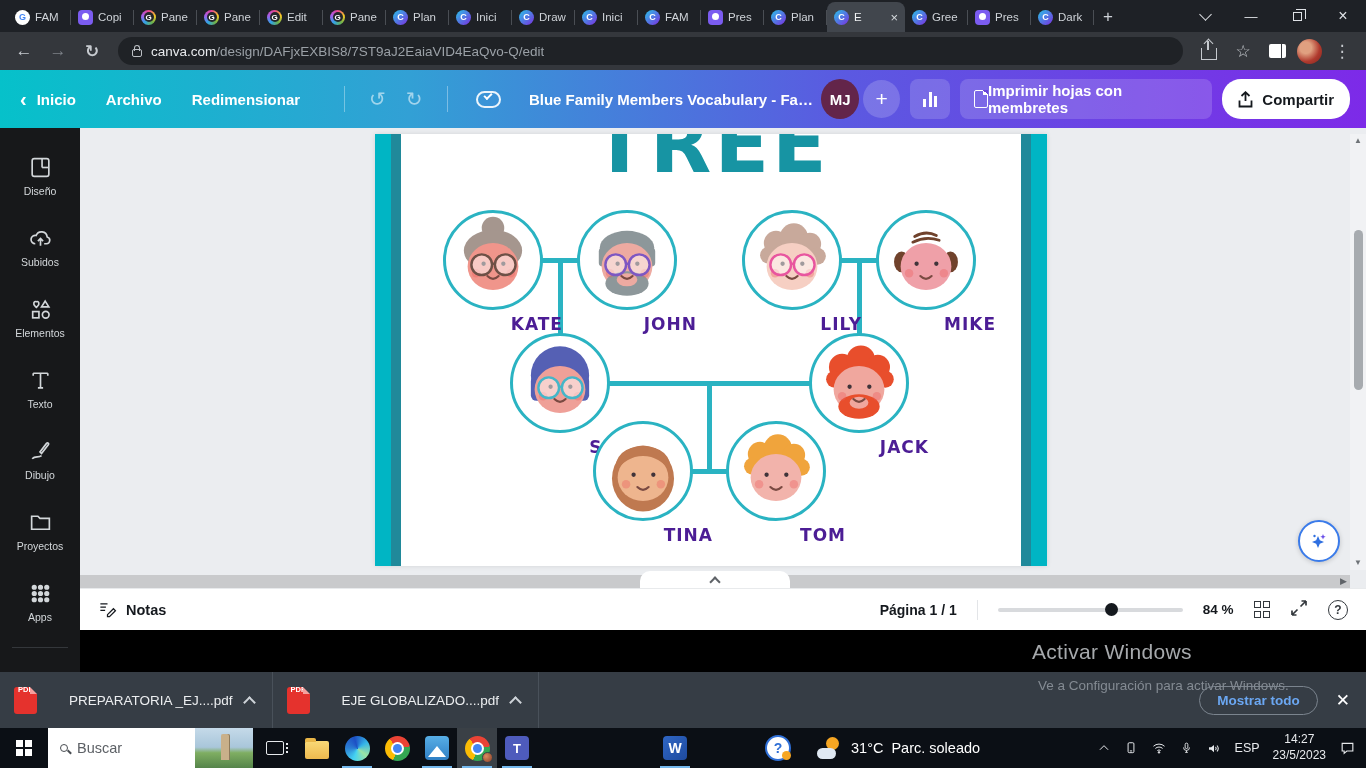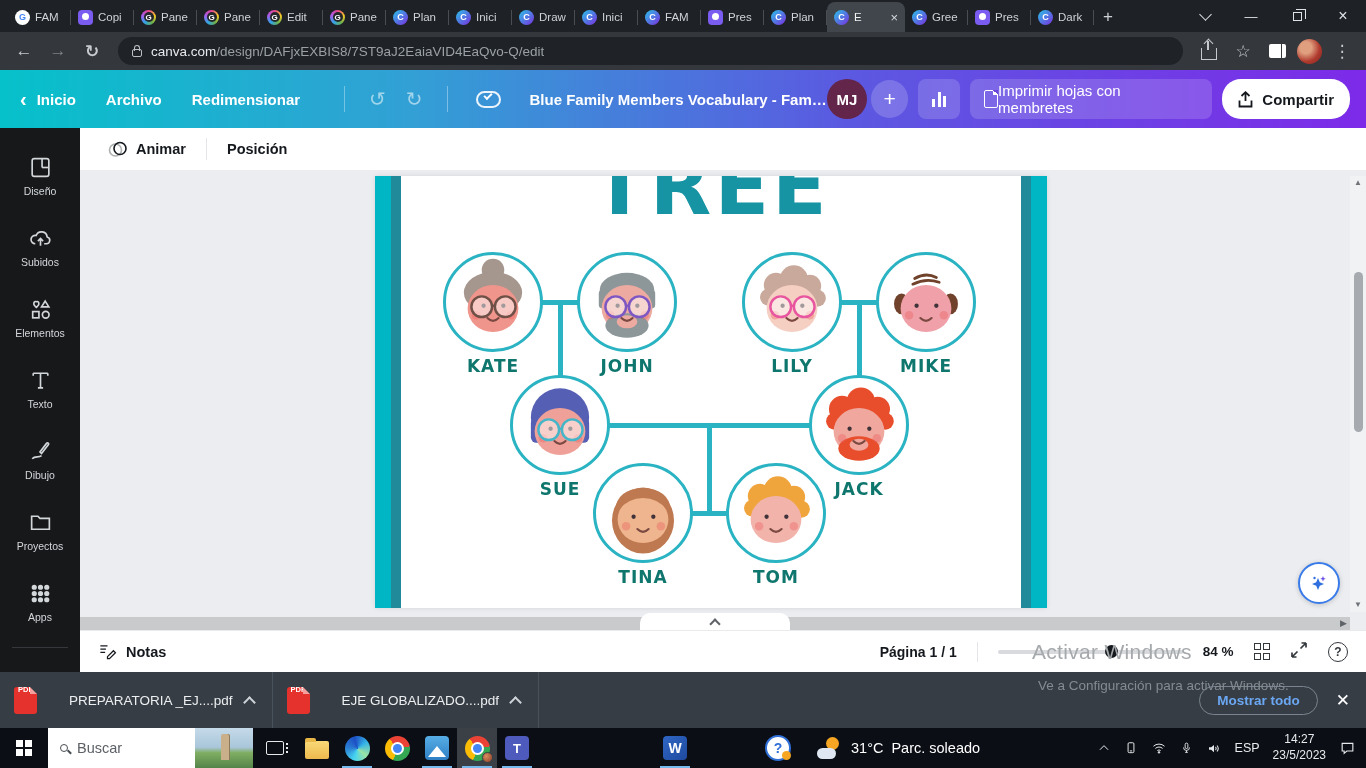--- a/index.html
+++ b/index.html
@@ -57,21 +57,21 @@
   .cloud-ic .c1{ position:absolute; inset:0; border:2px solid rgba(255,255,255,.9); border-radius:9px; }
   .cloud-ic .chk{ position:absolute; left:8px; top:2px; width:8px; height:5px; border-left:2px solid #fff; border-bottom:2px solid #fff; transform:rotate(-45deg); }
   .doc-title { font-size:15px; font-weight:bold; margin-left:14px; max-width:300px; overflow:hidden; text-overflow:ellipsis; white-space:nowrap; }
   .cv-right { margin-left:auto; display:flex; align-items:center; gap:10px; }
   .mj { width:40px; height:40px; border-radius:50%; background:#63254a; display:flex; align-items:center; justify-content:center; font-weight:bold; font-size:15px; }
   .plus-circ { width:38px; height:38px; border-radius:50%; background:rgba(255,255,255,.18); display:flex; align-items:center; justify-content:center; font-size:21px; margin-left:-6px; }
   .sqbtn { width:42px; height:40px; border-radius:8px; background:rgba(255,255,255,.16); display:flex; align-items:center; justify-content:center; }
   .bars { display:flex; align-items:flex-end; gap:2.5px; height:16px; }
   .bars i { width:3px; background:#fff; display:block; }
   .btn-print { height:40px; border-radius:8px; background:rgba(255,255,255,.16); display:flex; align-items:center; gap:0;
-               padding:0 14px; font-size:15px; font-weight:normal; }
+               padding:0 14px; font-size:15px; font-weight:bold; }
   .doc-ic { width:14px; height:18px; border:1.8px solid #fff; border-radius:2px; position:relative; }
   .doc-ic::after{ content:""; position:absolute; right:-1px; top:-1px; width:5px; height:5px; background:linear-gradient(225deg,#6b46d8 50%,#fff 50%); }
   .btn-share { height:40px; border-radius:19px; background:#fff; color:#15191e; display:flex; align-items:center; gap:9px;
                padding:0 16px; font-size:15px; font-weight:bold; }
 
   
   .workspace { display:flex; height:544px; }
   .cv-sidebar { width:80px; background:#17181a; display:flex; flex-direction:column; align-items:center; padding-top:12px; flex:none; }
   .side-item { width:72px; height:71px; display:flex; flex-direction:column; align-items:center; justify-content:center; gap:5px;
                color:#d3d7da; font-size:10.5px; border-radius:8px; }
@@ -91,22 +91,22 @@
   .bar-l1 { position:absolute; left:0; top:0; bottom:0; width:16px; background:#00b5c4; }
   .bar-l2 { position:absolute; left:16px; top:0; bottom:0; width:10px; background:#20899a; }
   .bar-r1 { position:absolute; right:0; top:0; bottom:0; width:16px; background:#00b5c4; }
   .bar-r2 { position:absolute; right:16px; top:0; bottom:0; width:10px; background:#20899a; }
   .tree-title { position:absolute; top:-36px; left:0; width:100%; text-align:center; font-size:80px; font-weight:800;
                 color:#1794a3; letter-spacing:3px; font-family:"DejaVu Sans","Liberation Sans",sans-serif; }
   .connector { position:absolute; background:#2ab3c2; z-index:1; }
   .person { position:absolute; z-index:2; }
   .pcircle { width:100px; height:100px; border-radius:50%; background:#fff; border:3.5px solid #2ab3c2; overflow:hidden;
              display:flex; align-items:center; justify-content:center; }
-  .pname { position:absolute; width:140px; left:-20px; text-align:center; top:104px; font-size:17px; font-weight:800;
-           color:#0f766e; letter-spacing:1px; font-family:"DejaVu Sans","Liberation Sans",sans-serif; }
+  .pname { position:absolute; width:140px; left:-20px; text-align:right; top:104px; font-size:17px; font-weight:800;
+           color:#4c1d95; letter-spacing:1px; font-family:"DejaVu Sans","Liberation Sans",sans-serif; }
 
   .magic-btn { position:absolute; left:1218px; top:392px; width:42px; height:42px; border-radius:50%; background:#fff;
                border:2px solid #3a7bea; box-shadow:0 1px 5px rgba(0,0,0,.18); display:flex; align-items:center; justify-content:center; }
 
   .vscroll { position:absolute; right:0; top:6px; bottom:18px; width:16px; background:#f1f2f4; display:flex; flex-direction:column; align-items:center; }
   .vthumb { position:absolute; top:96px; height:160px; width:9px; left:3.5px; background:#a7abaf; border-radius:5px; }
   .varrow { font-size:8px; color:#6f7377; line-height:14px; }
   .varrow.down { position:absolute; bottom:0; }
   .hscroll { position:absolute; left:0; right:16px; bottom:0; height:13px; background:#c9cacc; }
   .hnotch { position:absolute; left:50%; transform:translateX(-50%); bottom:0; width:150px; height:17px; background:#fff;
@@ -393,33 +393,20 @@
               <circle cx="12" cy="18" r="1.7"></circle>
               <circle cx="18" cy="18" r="1.7"></circle>
             </g>
           </svg>
         <span>Apps</span>
       </div>
       <div class="side-div"></div>
     </div>
 
     <div class="editor">
-      <div class="cv-toolbar">
-        <div class="tool">
-          <svg width="20" height="20" viewBox="0 0 20 20">
-              <circle cx="12" cy="9.5" r="6"></circle>
-              <circle cx="7.5" cy="11" r="6" opacity=".35"></circle>
-            </svg>
-          <span>Animar</span>
-        </div>
-        <div class="tsep"></div>
-        <div class="tool">
-          <span>Posición</span>
-        </div>
-      </div>
 
       <div class="viewport">
         <div class="cpage">
           <div class="bar-l1"></div>
           <div class="bar-l2"></div>
           <div class="bar-r2"></div>
           <div class="bar-r1"></div>
           <div class="tree-title">TREE</div>
           <div>
               <div class="connector" style="left: 118px; top: 124px; width: 134px; height: 5px; background: rgb(42, 179, 194);"></div>

